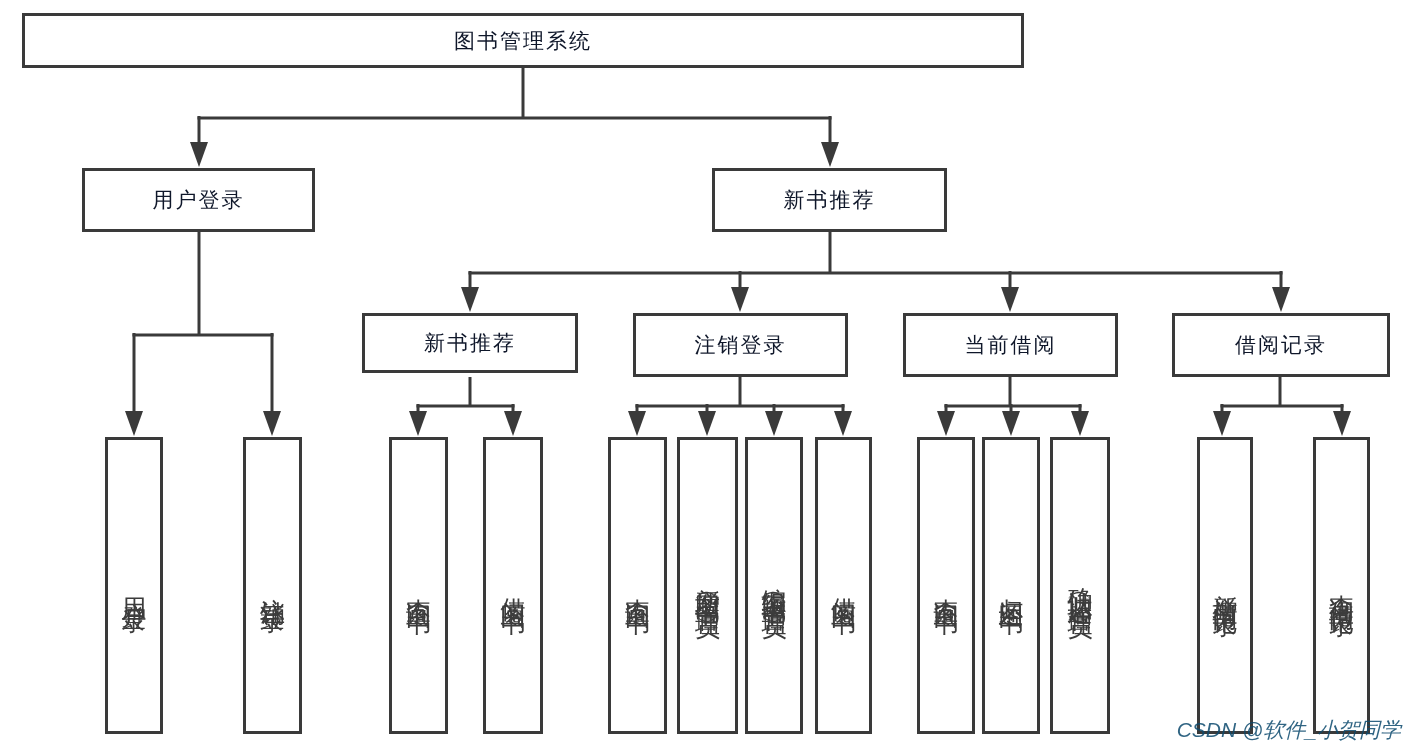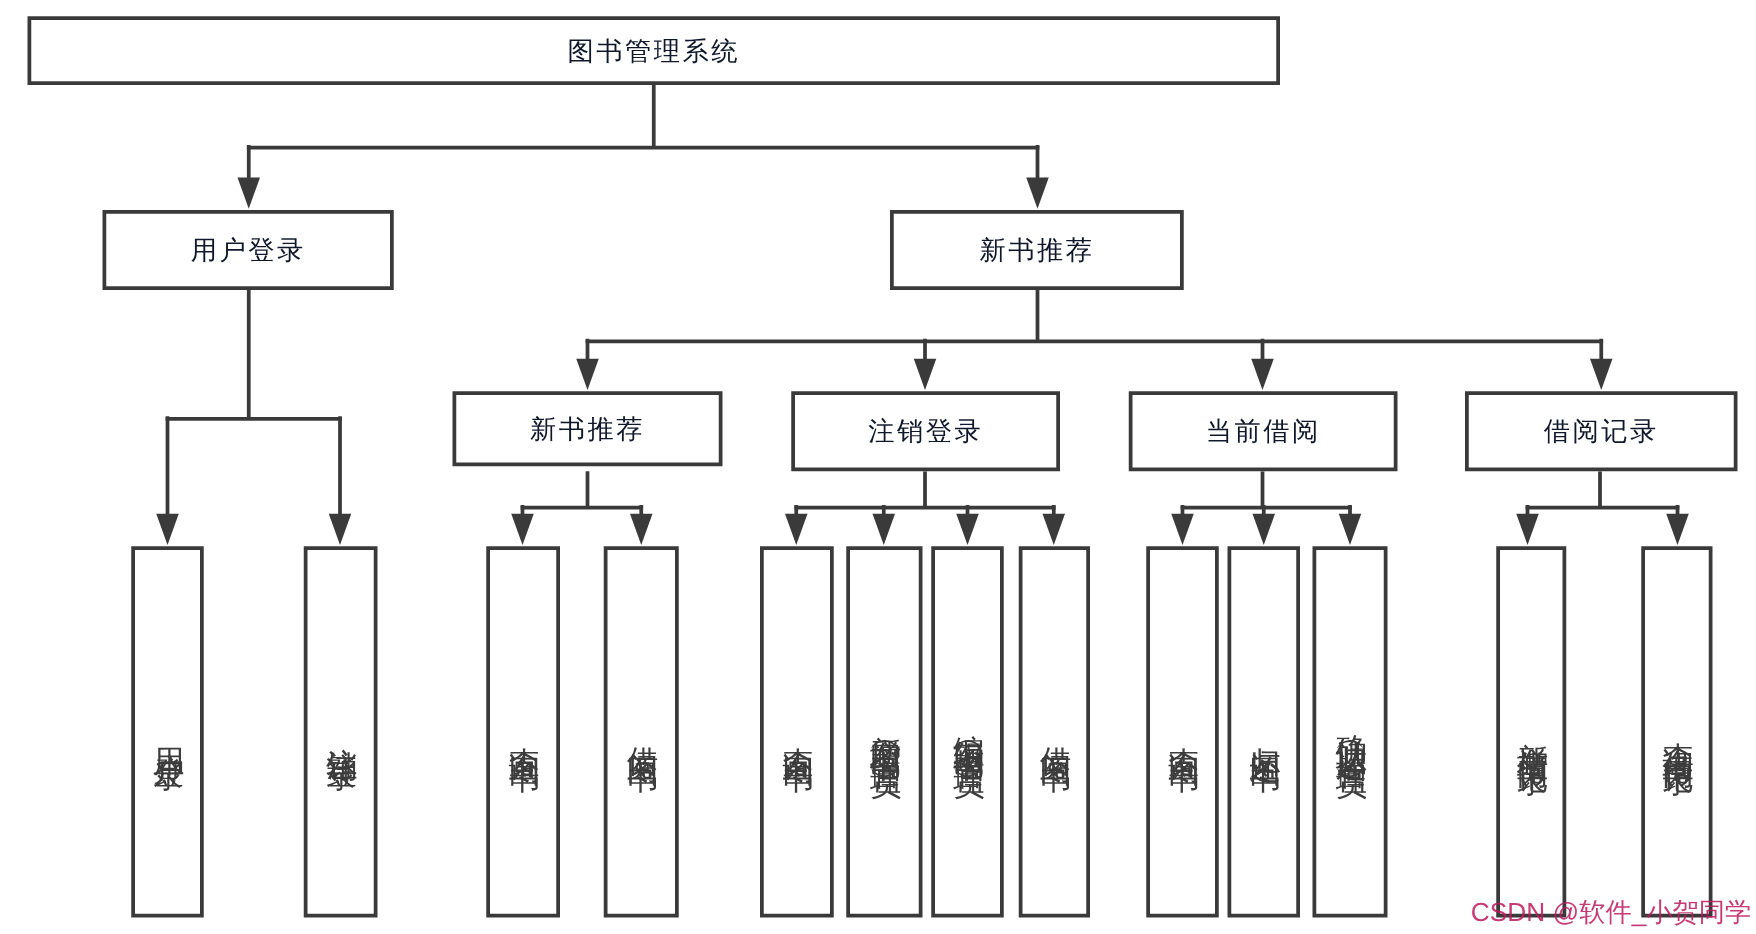--- a/index.html
+++ b/index.html
@@ -49,24 +49,25 @@
     font-size: 25px;
     letter-spacing: 4px;
     line-height: 1;
   }
   .watermark {
     position: absolute;
     right: 4px;
     bottom: 3px;
     font-family: "Liberation Sans", sans-serif;
     font-size: 21px;
-    color: #be185d;
+    color: #0c4a6e;
     opacity: 0.85;
     z-index: 5;
     white-space: nowrap;
+    font-style: italic;
   }
 </style>
 </head>
 <body>
 
 <div id="canvas">
 
   <svg id="connectors" width="1405" height="747" viewBox="0 0 1405 747">
     <g stroke="#3a3a3a" stroke-width="3" fill="none">
 

